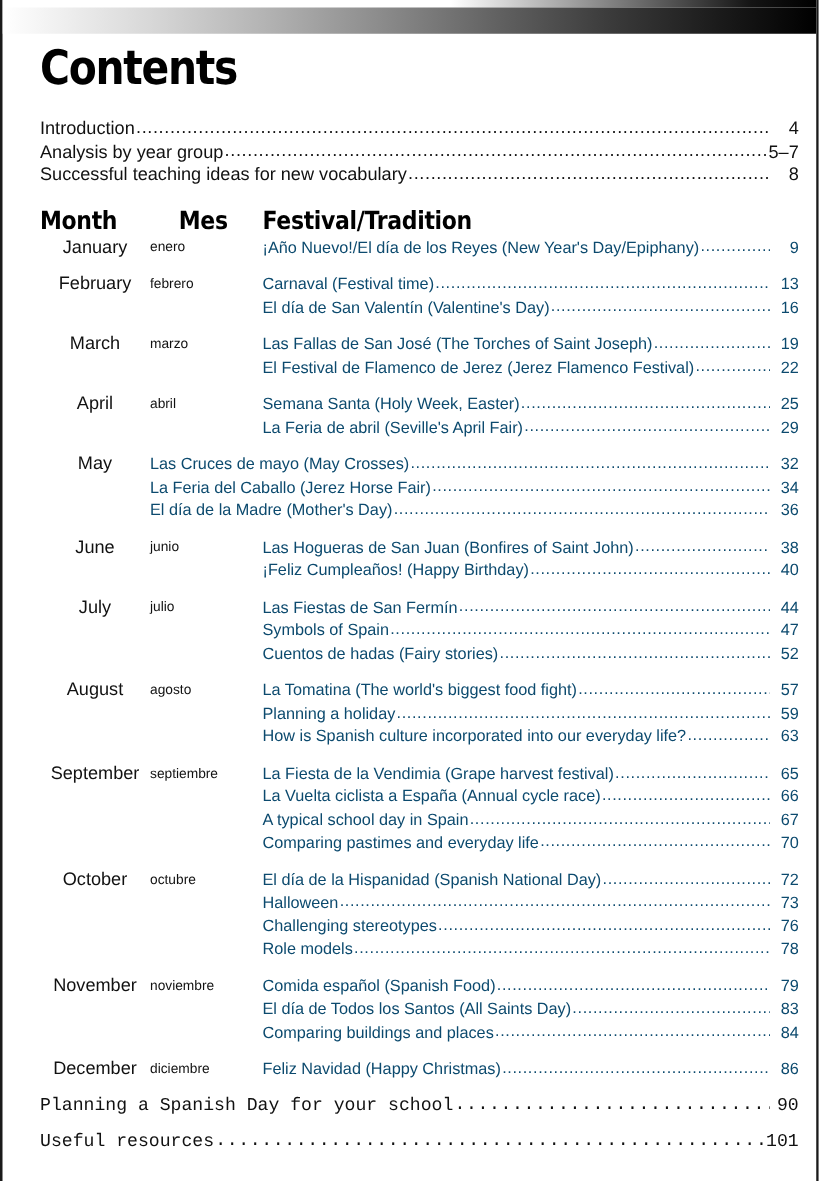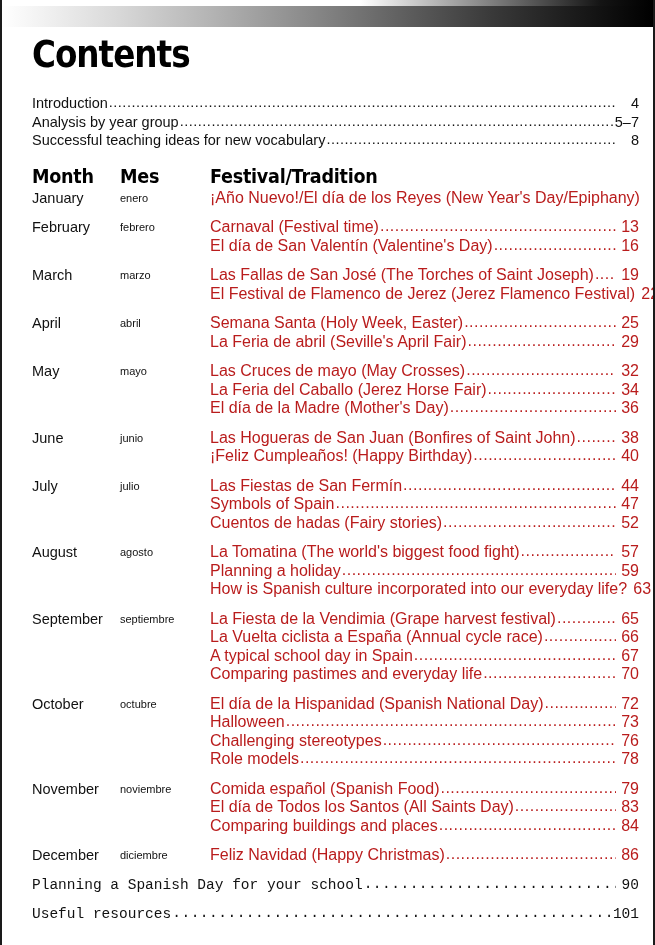--- a/index.html
+++ b/index.html
@@ -100,56 +100,57 @@
     display: flex;
     font-family: "DejaVu Sans", sans-serif;
     font-weight: 700;
     font-size: 20px;
     color: #000000;
     margin-top: 14px;
     margin-bottom: 1px;
     letter-spacing: -0.3px;
   }
   .col-head .h-month { width: 88px; }
-  .col-head .h-mes { width: 90px; }
+  .col-head .h-mes { width: 90px; text-align: center; }
   .col-head .h-fest { flex: 1; }
   .col-head span {
     display: inline-block;
     transform: scaleX(0.88);
     transform-origin: left center;
   }
 
   .month-block {
     display: flex;
     margin-bottom: 11px;
   }
   .m-en {
     width: 88px;
     flex: 0 0 88px;
     font-size: 14.5px;
     line-height: 18.5px;
     color: #111111;
+    text-align: center;
   }
   .m-es {
     width: 90px;
     flex: 0 0 90px;
     font-size: 11px;
     line-height: 18.5px;
     color: #111111;
   }
   .m-entries {
     flex: 1 1 auto;
     min-width: 0;
   }
   .entry {
     display: flex;
     align-items: baseline;
-    font-size: 16px;
+    font-size: 13px;
     line-height: 18.5px;
-    color: #b91c1c;
+    color: #0c4a6e;
     white-space: nowrap;
   }
   .entry .etxt { flex: 0 0 auto; }
   .entry .leader {
     flex: 1 1 auto;
     overflow: hidden;
     white-space: nowrap;
     margin: 0 1px;
     letter-spacing: 0.5px;
     position: relative;
@@ -264,21 +265,20 @@
             </div>
             <div class="entry">
               <span class="etxt">La Feria de abril (Seville's April Fair)</span>
               <span class="leader">......................................................................................................................................................................................................................</span>
               <span class="pg">29</span>
             </div>
           </div>
         </div>
         <div class="month-block">
           <div class="m-en">May</div>
-          <div class="m-es">mayo</div>
           <div class="m-entries">
             <div class="entry">
               <span class="etxt">Las Cruces de mayo (May Crosses)</span>
               <span class="leader">......................................................................................................................................................................................................................</span>
               <span class="pg">32</span>
             </div>
             <div class="entry">
               <span class="etxt">La Feria del Caballo (Jerez Horse Fair)</span>
               <span class="leader">......................................................................................................................................................................................................................</span>
               <span class="pg">34</span>

